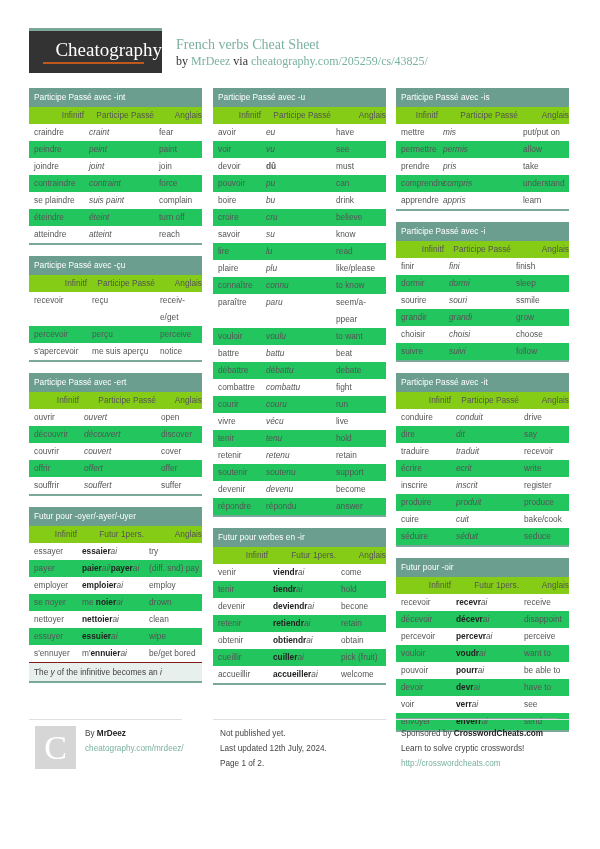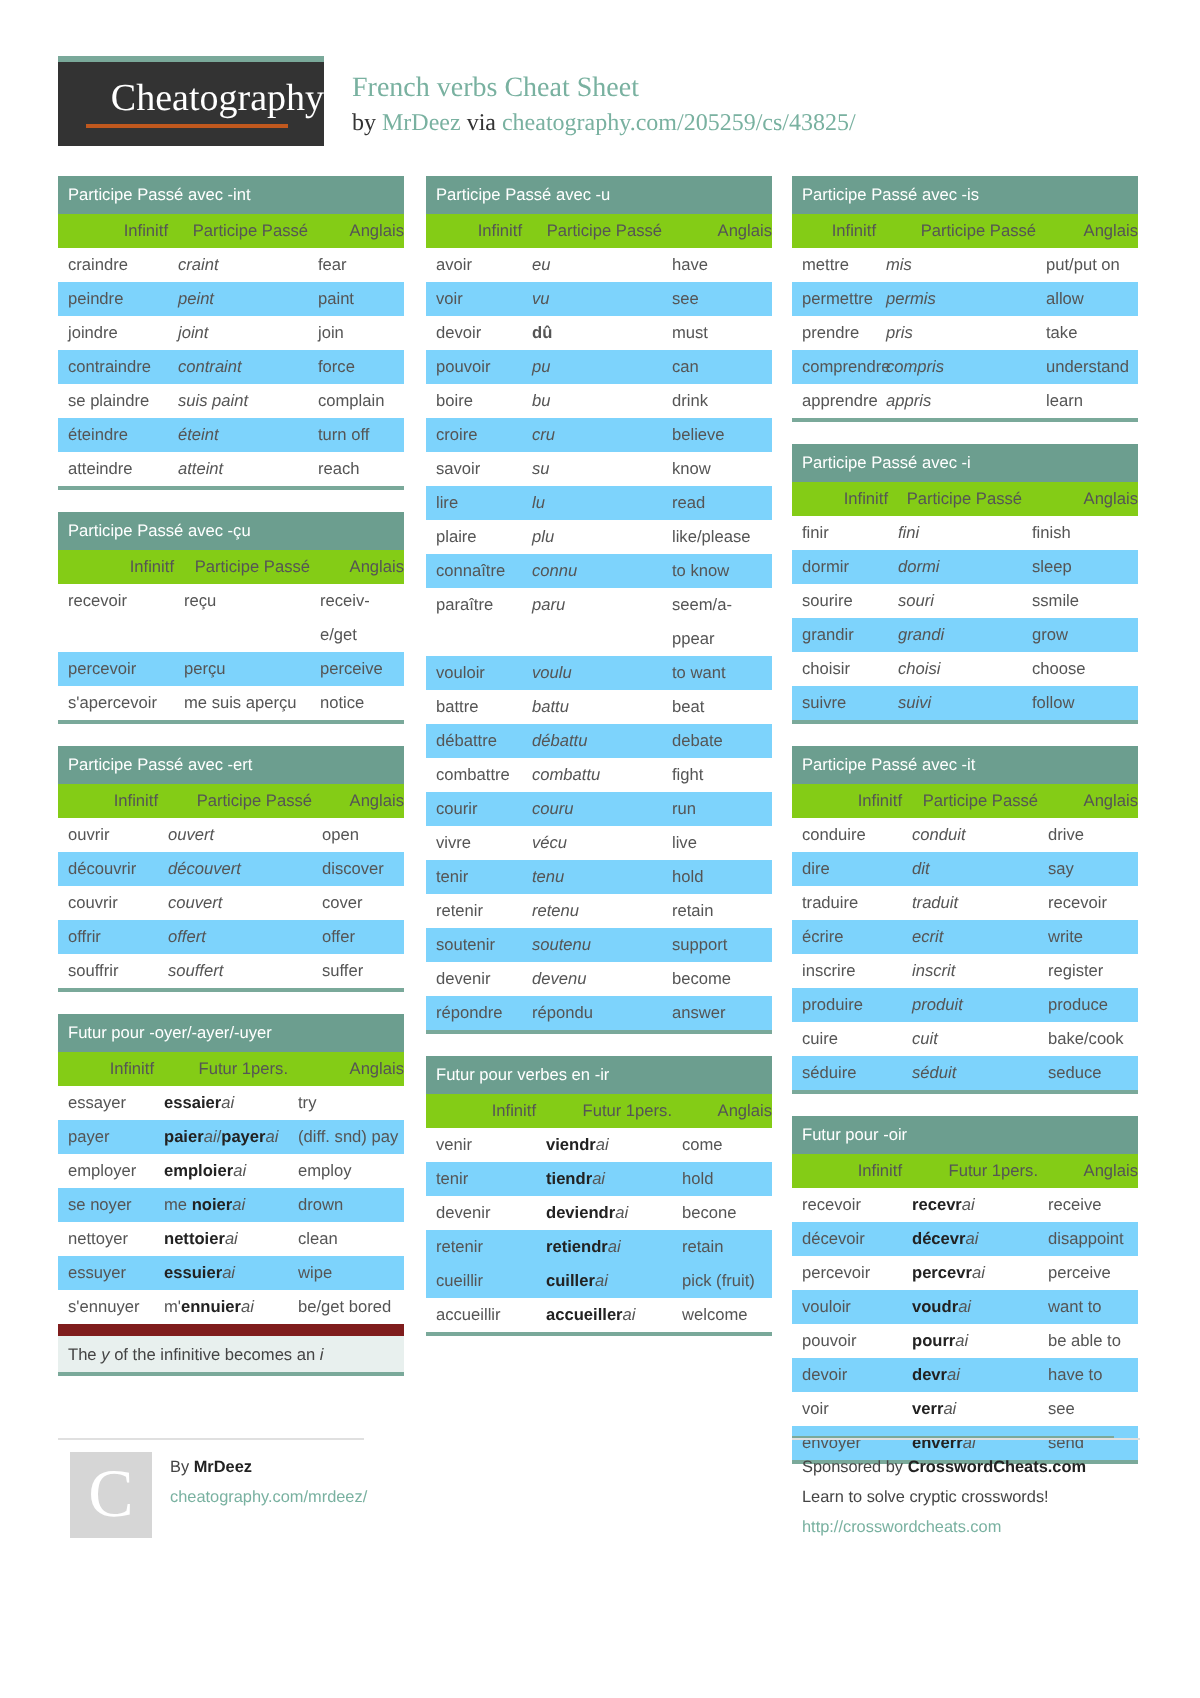--- a/index.html
+++ b/index.html
@@ -15,27 +15,27 @@
   .byline .link { color: #79b1a0; }
 
   .col { position: absolute; top: 88px; width: 173px; }
   .col1 { left: 29px; }
   .col2 { left: 213px; }
   .col3 { left: 396px; }
 
   .section { margin-bottom: 11px; border-bottom: 2px solid #7aa99a; }
   .sec-head { background: #6c9e8f; color: #ffffff; font-size: 8.3px; height: 19px; line-height: 19px; padding-left: 5px; }
   .row { display: flex; font-size: 8.3px; line-height: 17px; min-height: 17px; }
-  .row.alt { background: #7dd3fc; }
+  .row.alt { background: #22c55e; }
   .row.hdr { background: #84cc16; color: #555; text-align: right; }
   .c { padding-left: 5px; color: #555; }
   .c.pp { font-style: italic; color: #555; }
   .c b { font-weight: bold; color: #222; font-style: normal; }
   .c i { font-style: italic; }
-  .note { font-size: 8.3px; line-height: 18px; padding-left: 5px; background: #e8f0ee; color: #444; border-top: 6px solid #7f1d1d; }
+  .note { font-size: 8.3px; line-height: 18px; padding-left: 5px; background: #e8f0ee; color: #444; border-top: 1px solid #7f1d1d; }
 
   .w1a{width:55px}.w1b{width:70px}.w1c{width:48px}
   .w2a{width:58px}.w2b{width:68px}.w2c{width:47px}
   .w3a{width:50px}.w3b{width:77px}.w3c{width:46px}
   .w4a{width:48px}.w4b{width:67px}.w4c{width:58px}
   .w5a{width:48px}.w5b{width:70px}.w5c{width:55px}
   .w6a{width:55px}.w6b{width:68px}.w6c{width:50px}
   .w7a{width:42px}.w7b{width:80px}.w7c{width:51px}
 
   .footer { position: absolute; top: 719px; left: 29px; width: 541px; height: 60px; }
@@ -351,20 +351,25 @@
       <div class="row">
         <div class="c w6a">devenir</div>
         <div class="c w6b"><b>deviendr</b><i>ai</i></div>
         <div class="c w6c">becone</div>
       </div>
       <div class="row alt">
         <div class="c w6a">retenir</div>
         <div class="c w6b"><b>retiendr</b><i>ai</i></div>
         <div class="c w6c">retain</div>
       </div>
+      <div class="row">
+        <div class="c w6a">obtenir</div>
+        <div class="c w6b"><b>obtiendr</b><i>ai</i></div>
+        <div class="c w6c">obtain</div>
+      </div>
       <div class="row alt">
         <div class="c w6a">cueillir</div>
         <div class="c w6b"><b>cuiller</b><i>ai</i></div>
         <div class="c w6c">pick (fruit)</div>
       </div>
       <div class="row">
         <div class="c w6a">accueillir</div>
         <div class="c w6b"><b>accueiller</b><i>ai</i></div>
         <div class="c w6c">welcome</div>
       </div>
@@ -543,20 +548,27 @@
 
 <div class="footer">
   <div class="fcol3-accent"></div>
   <div class="fcol fcol1">
     <div class="avatar">C</div>
     <div class="ftext" style="position:absolute;left:56px;top:6px;">
       <div><span>By </span><b>MrDeez</b></div>
       <div class="lnk">cheatography.com/mrdeez/</div>
     </div>
   </div>
+  <div class="fcol fcol2">
+    <div class="ftext" style="padding:6px 0 0 7px;">
+      <div>Not published yet.</div>
+      <div>Last updated 12th July, 2024.</div>
+      <div>Page 1 of 2.</div>
+    </div>
+  </div>
   <div class="fcol fcol3">
     <div class="ftext" style="padding:6px 0 0 5px;">
       <div><span>Sponsored by </span><b>CrosswordCheats.com</b></div>
       <div>Learn to solve cryptic crosswords!</div>
       <div class="lnk">http://crosswordcheats.com</div>
     </div>
   </div>
 </div>
 
 </body></html>

